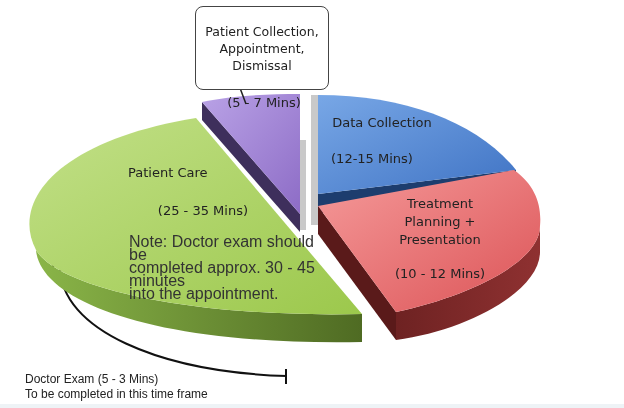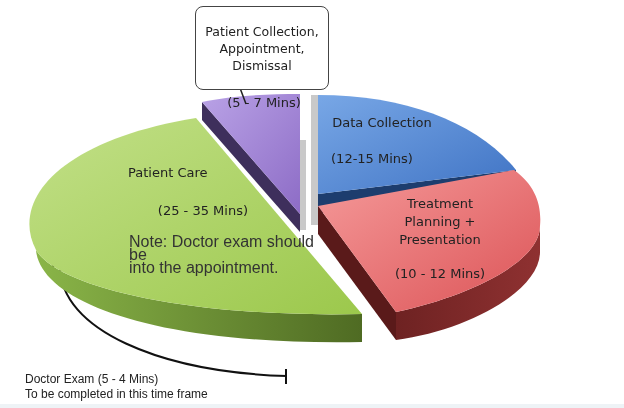--- a/index.html
+++ b/index.html
@@ -91,20 +91,21 @@
   <div>Treatment</div>
   <div>Planning +</div>
   <div>Presentation</div>
 </div>
 <div class="lbl lbl-main" style="left:380px; top:266px; width:120px;">(10 - 12 Mins)</div>
 
 <div class="lbl lbl-main" style="left:128px; top:165px; width:100px; text-align:left;">Patient Care</div>
 <div class="lbl lbl-main" style="left:128px; top:203px; width:120px; text-align:right;">(25 - 35 Mins)</div>
 <div class="lbl note" style="left:129px; top:235px; width:190px;">
   <div>Note: Doctor exam should be</div>
+  <div>completed approx. 30 - 45 minutes</div>
   <div>into the appointment.</div>
 </div>
 
 <div class="bottom-text">
-  <div>Doctor Exam (5 - 4 Mins)</div>
+  <div>Doctor Exam (5 - 3 Mins)</div>
   <div>To be completed in this time frame</div>
 </div>
 <div class="bottom-bar"></div>
 
 </body></html>

